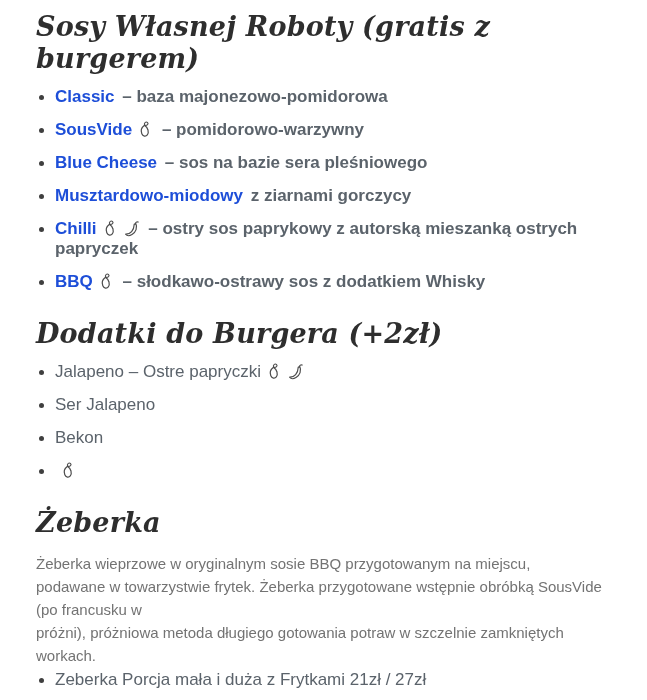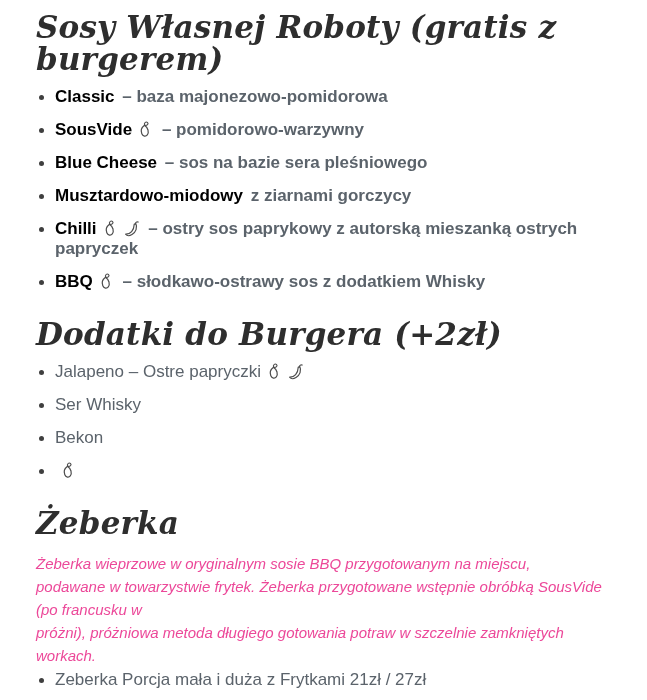--- a/index.html
+++ b/index.html
@@ -11,21 +11,21 @@
     font-family: "Liberation Sans", sans-serif;
     color: #5b636b;
   }
   .page {
     padding: 11px 28px 0 36px;
   }
   .script-heading {
     font-family: "DejaVu Serif", serif;
     font-style: italic;
     font-weight: 700;
-    font-size: 31px;
+    font-size: 27px;
     line-height: 32px;
     color: #2e2e2e;
     margin: 0;
     letter-spacing: 0.2px;
   }
   ul.menu-list {
     list-style: disc;
     margin: 12px 0 0 0;
     padding: 0 0 0 19px;
   }
@@ -33,38 +33,37 @@
     font-size: 17px;
     line-height: 20px;
     margin-bottom: 13px;
     color: #5b636b;
   }
   ul.menu-list li::marker {
     color: #3f3f3f;
     font-size: 15px;
   }
   .item-name {
-    color: #000000;
+    color: #1d4ed8;
     font-weight: 700;
   }
   .item-desc { margin-left: 3px; font-weight: bold; }
   .sec { margin-bottom: 26px; }
   .sec-tight { margin-bottom: 18px; }
   .icon {
     display: inline-block;
     width: 17px;
     height: 19px;
     vertical-align: -4px;
     margin: 0 1px 0 4px;
   }
   .note {
-    font-style: italic;
     font-size: 15px;
     line-height: 23px;
-    color: #ec4899;
+    color: #737373;
     margin: 13px 0 3px 0;
   }
   ul.compact { margin-top: 0; }
 </style>
 </head>
 <body>
 
 <div class="page">
 
   <div class="sec">
@@ -115,21 +114,21 @@
       <li>
         <span>Jalapeno – Ostre papryczki</span><span class="icon"><svg width="17" height="19" viewBox="0 0 17 19">
               <path d="M8.5 5.2 C 5.8 7.2, 4.6 10.8, 5.8 13.8 C 6.8 16.3, 9.8 16.9, 11.3 14.9 C 13.2 12.3, 12.2 7.6, 8.5 5.2 Z" fill="none" stroke="#4d4d4d" stroke-width="1.2" stroke-linejoin="round"></path>
               <path d="M8.5 5.2 C 7.8 2.6, 10.2 1.2, 11.6 2.6 C 12.8 3.9, 11.2 5.8, 8.5 5.2" fill="none" stroke="#4d4d4d" stroke-width="1.1"></path>
             </svg></span><span class="icon"><svg width="17" height="19" viewBox="0 0 17 19">
               <path d="M12.8 4.6 C 14.6 8.4, 13 13.2, 9 15.6 C 6.6 17, 3.8 16.8, 2.6 15.2 C 7.4 15.4, 11 11.2, 11.2 5.4 Z" fill="none" stroke="#4d4d4d" stroke-width="1.2" stroke-linejoin="round"></path>
               <path d="M12.2 4.8 C 12.8 3, 14.4 2.4, 15.6 3.2" fill="none" stroke="#4d4d4d" stroke-width="1.1"></path>
             </svg></span>
       </li>
       <li>
-        <span>Ser Whisky</span>
+        <span>Ser Jalapeno</span>
       </li>
       <li>
         <span>Bekon</span>
       </li>
       <li>
         <span class="icon"><svg width="17" height="19" viewBox="0 0 17 19">
               <path d="M8.5 5.2 C 5.8 7.2, 4.6 10.8, 5.8 13.8 C 6.8 16.3, 9.8 16.9, 11.3 14.9 C 13.2 12.3, 12.2 7.6, 8.5 5.2 Z" fill="none" stroke="#4d4d4d" stroke-width="1.2" stroke-linejoin="round"></path>
               <path d="M8.5 5.2 C 7.8 2.6, 10.2 1.2, 11.6 2.6 C 12.8 3.9, 11.2 5.8, 8.5 5.2" fill="none" stroke="#4d4d4d" stroke-width="1.1"></path>
             </svg></span>
       </li>

